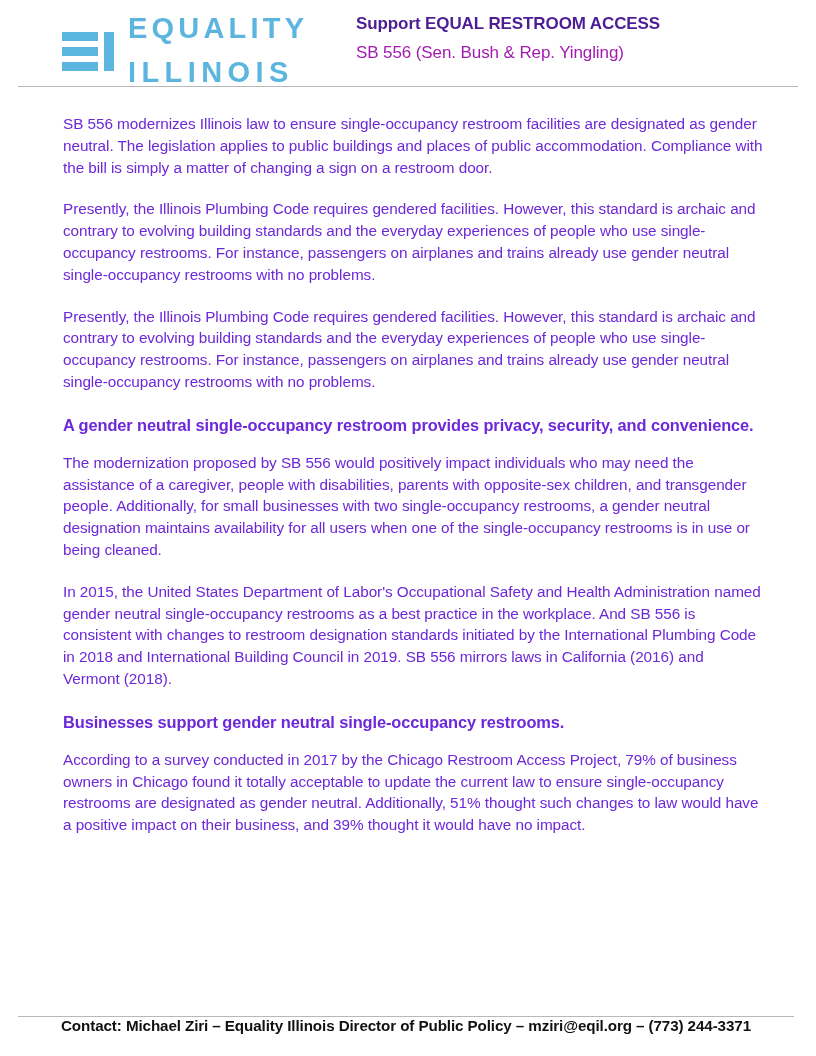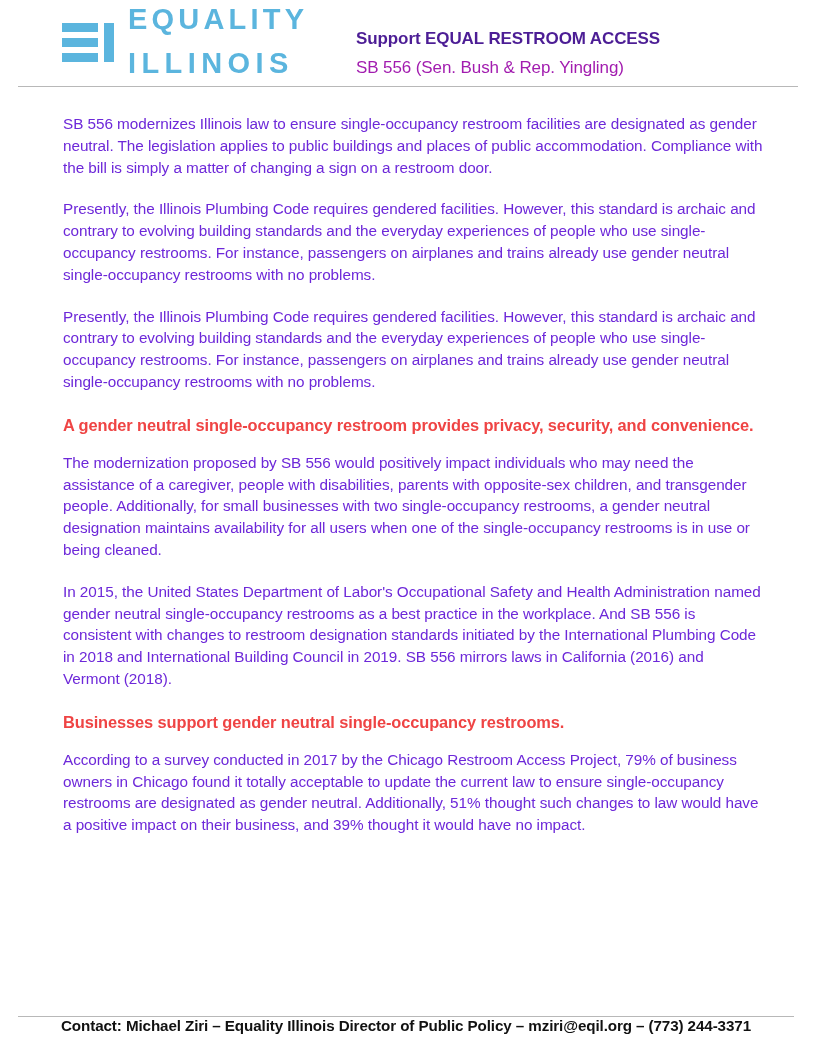--- a/index.html
+++ b/index.html
@@ -19,21 +19,21 @@
   .page {
     width: 816px;
     height: 1056px;
     position: relative;
     box-sizing: border-box;
   }
 
   
   .header {
     display: flex;
-    align-items: flex-end;
+    align-items: flex-start;
     padding: 14px 20px 0 20px;
     height: 78px;
     box-sizing: border-box;
   }
 
   .logo-block {
     display: flex;
     align-items: center;
     width: 330px;
     flex: 0 0 330px;
@@ -124,21 +124,21 @@
     color: #6d28d9;
     margin: 12px 0 20px 0;
     letter-spacing: -0.05px;
   }
   p.para:last-child { margin-bottom: 0; }
 
   h2.head {
     font-size: 16.4px;
     line-height: 25px;
     font-weight: bold;
-    color: #ef4444;
+    color: #6d28d9;
     margin: 0 0 14px 0;
     letter-spacing: -0.1px;
   }
   .blk-indent-neg { margin-left: -4px; }
   .blk-indent-pos { margin-left: 2px; }
 
   .gap-lg { margin-bottom: 26px; }
   .gap-md { margin-bottom: 22px; }
 
   

